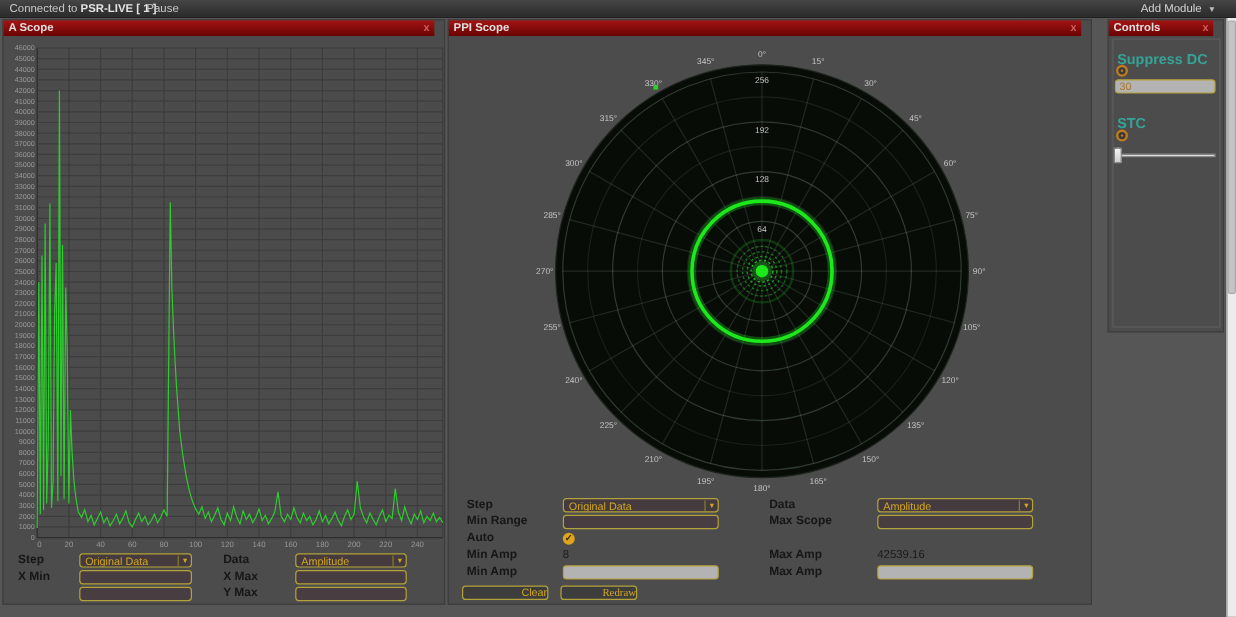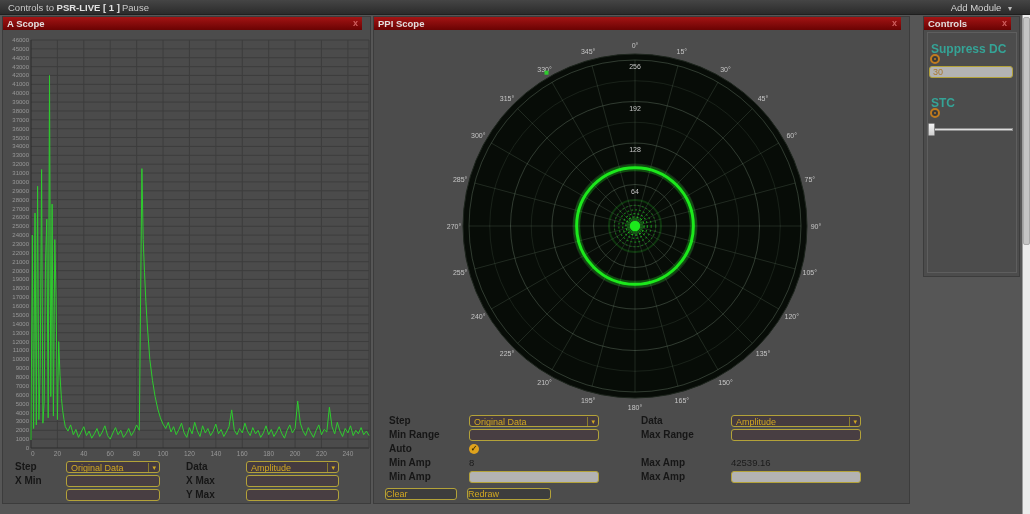--- a/index.html
+++ b/index.html
@@ -37,21 +37,21 @@
   .val-text  { position:absolute; color:#1b1b1b; font-size:9.5px; line-height:12px; }
   .dropdown { position:absolute; height:12px; background:#453b3f; border:1px solid #b3a239;
               border-radius:3px; color:#d2a820; font-size:9px; line-height:10px;
               padding:1px 14px 0 4px; cursor:pointer; white-space:nowrap; overflow:hidden; }
   .dropdown .dd-caret { position:absolute; right:3px; top:1px; font-size:7px; color:#d2a820;
                         border-left:1px solid #8a7c2c; padding-left:3px; line-height:9px; }
   .tinput { position:absolute; height:12px; background:#483e42; border:1px solid #b3a239;
             border-radius:3px; color:#d8c06a; font-size:9px; padding:0 3px; outline:none; }
   .tinput:disabled, .tinput.disabled { background:#b3b3b3; color:#a8782f; }
   .btn { position:absolute; height:12px; background:#3d3d3d; border:1px solid #b3a239;
-         border-radius:3px; color:#d2a820; font-size:9px; text-align:left; line-height:10px;
+         border-radius:3px; color:#d2a820; font-size:9px; text-align:right; line-height:10px;
          cursor:pointer; }
   .check { position:absolute; width:10px; height:10px; border-radius:50%; background:#dfa31d;
            color:#3c2f06; font-size:8px; font-weight:bold; text-align:center; line-height:10px;
            cursor:pointer; }
   .radio { position:absolute; width:10px; height:10px; border-radius:50%;
            border:2px solid #c07b1e; background:#3a3a3a; cursor:pointer; }
   .radio::after { content:""; position:absolute; left:2px; top:2px; width:2px; height:2px;
                   border-radius:50%; background:#c07b1e; }
   .teal-label { position:absolute; color:#35a396; font-size:12px; font-weight:bold; }
 
@@ -69,21 +69,21 @@
   #scrollbar-track { position:absolute; left:1022px; top:15px; width:8px; height:499px;
                      background:#ececec; border-left:1px solid #9d9d9d; }
   #scrollbar-thumb { position:absolute; left:0px; top:2px; width:7px; height:228px;
                      background:#c4c4c4; border:1px solid #a8a8a8; border-radius:2px; cursor:pointer; }
 </style>
 </head>
 <body>
 
 <div id="topbar">
   <div id="conn">
-    <span>Controls to</span>
+    <span>Connected to</span>
     <b>PSR-LIVE [ 1 ]</b>
   </div>
   <div id="pause">Pause</div>
   <div id="add-module">
     <span>Add Module</span>
     <span class="caret">▾</span>
   </div>
 </div>
 
 <div id="panel-ascope" class="panel">
@@ -324,38 +324,38 @@
     <span class="dd-caret">▾</span>
   </div>
   <div class="ctl-label" style="left:267px; top:398px;">Data</div>
   <div class="dropdown" style="left:357px; top:398px; width:130px;">
     <span>Amplitude</span>
     <span class="dd-caret">▾</span>
   </div>
 
   <div class="ctl-label" style="left:15px; top:412px;">Min Range</div>
   <input class="tinput" style="left: 95px; top: 412px; width: 130px;">
-  <div class="ctl-label" style="left:267px; top:412px;">Max Range</div>
+  <div class="ctl-label" style="left:267px; top:412px;">Max Scope</div>
   <input class="tinput" style="left: 357px; top: 412px; width: 130px;">
 
   <div class="ctl-label" style="left:15px; top:426px;">Auto</div>
   <div class="check" style="left:95px; top:427px;">✓</div>
 
   <div class="ctl-label" style="left:15px; top:440px;">Min Amp</div>
   <div class="val-text" style="left:95px; top:440px;">8</div>
   <div class="ctl-label" style="left:267px; top:440px;">Max Amp</div>
   <div class="val-text" style="left:357px; top:440px;">42539.16</div>
 
   <div class="ctl-label" style="left:15px; top:454px;">Min Amp</div>
   <input class="tinput disabled" disabled="" style="left: 95px; top: 454px; width: 130px;">
   <div class="ctl-label" style="left:267px; top:454px;">Max Amp</div>
   <input class="tinput disabled" disabled="" style="left: 357px; top: 454px; width: 130px;">
 
   <div class="btn" style="left:11px; top:471px; width:72px;">Clear</div>
-  <div class="btn" style="left:93px; top:471px; width:84px;">Redraw</div>
+  <div class="btn" style="left:93px; top:471px; width:64px;font-family:Liberation Serif, serif;">Redraw</div>
 </div>
 
 <div id="panel-controls" class="panel">
   <div class="titlebar">
     <span>Controls</span>
     <span class="close">x</span>
   </div>
   <div id="controls-inset"></div>
 
   <div class="teal-label" style="left:7px; top:25px;">Suppress DC</div>

